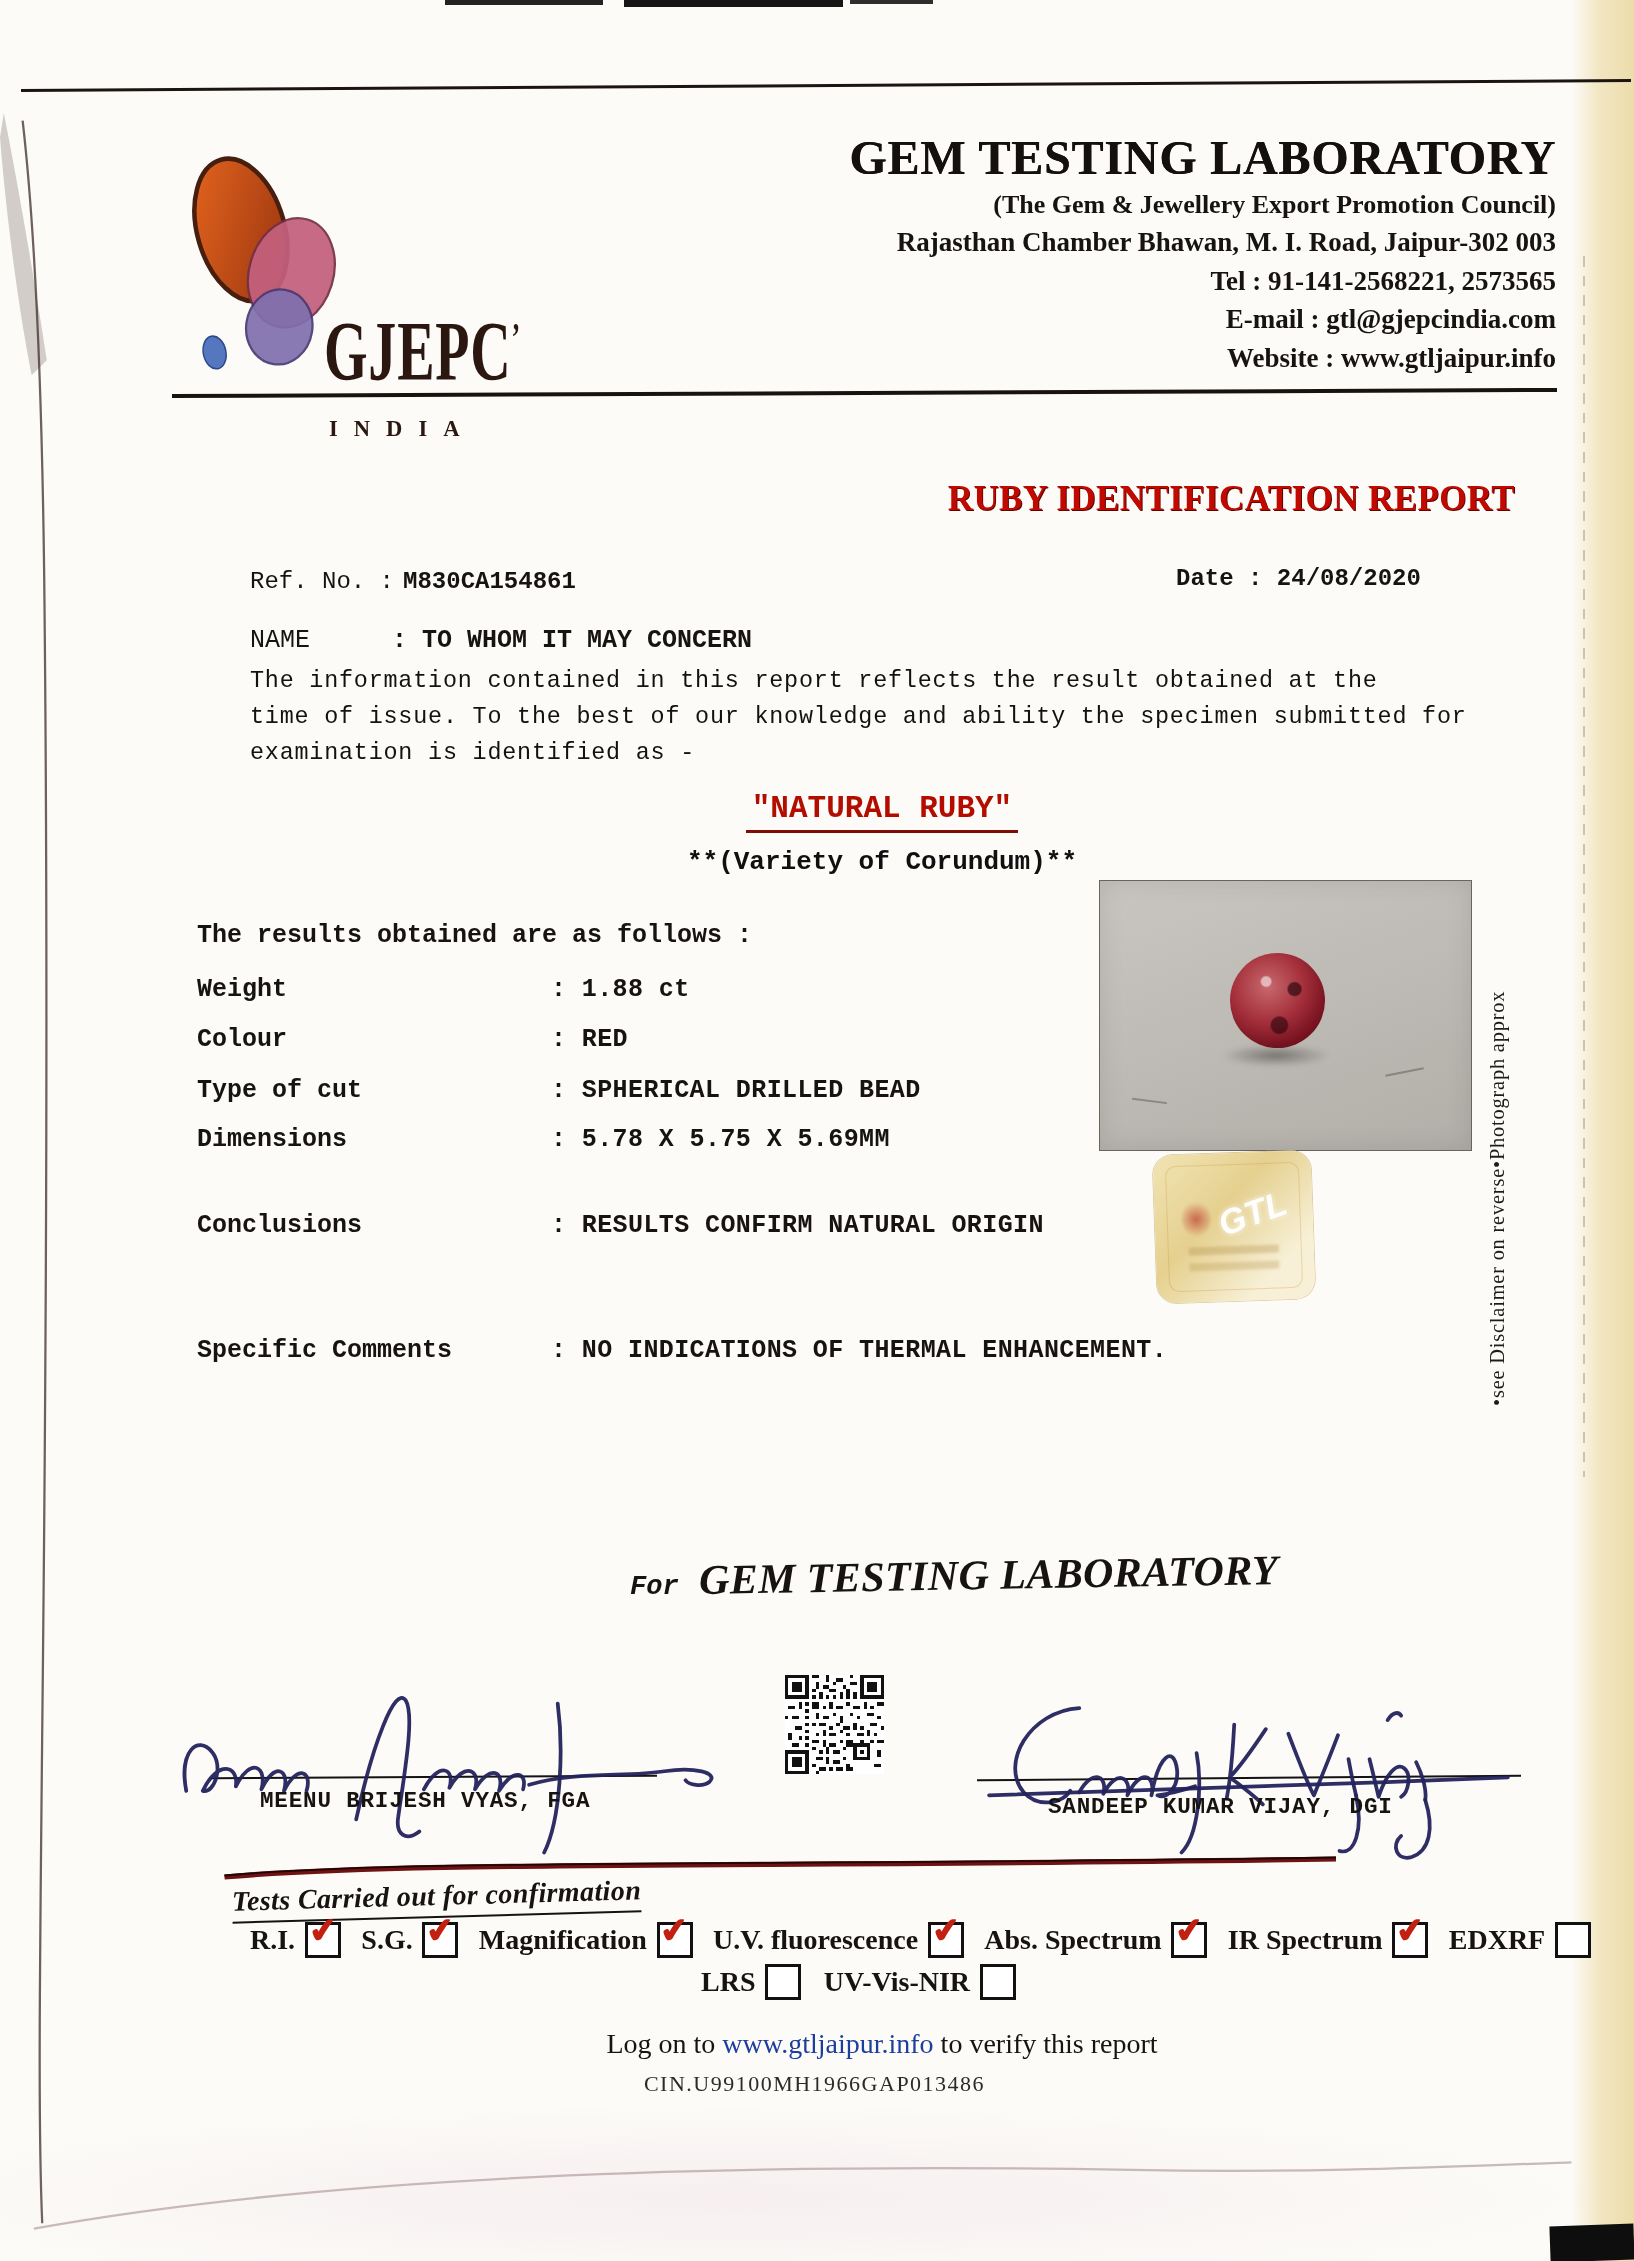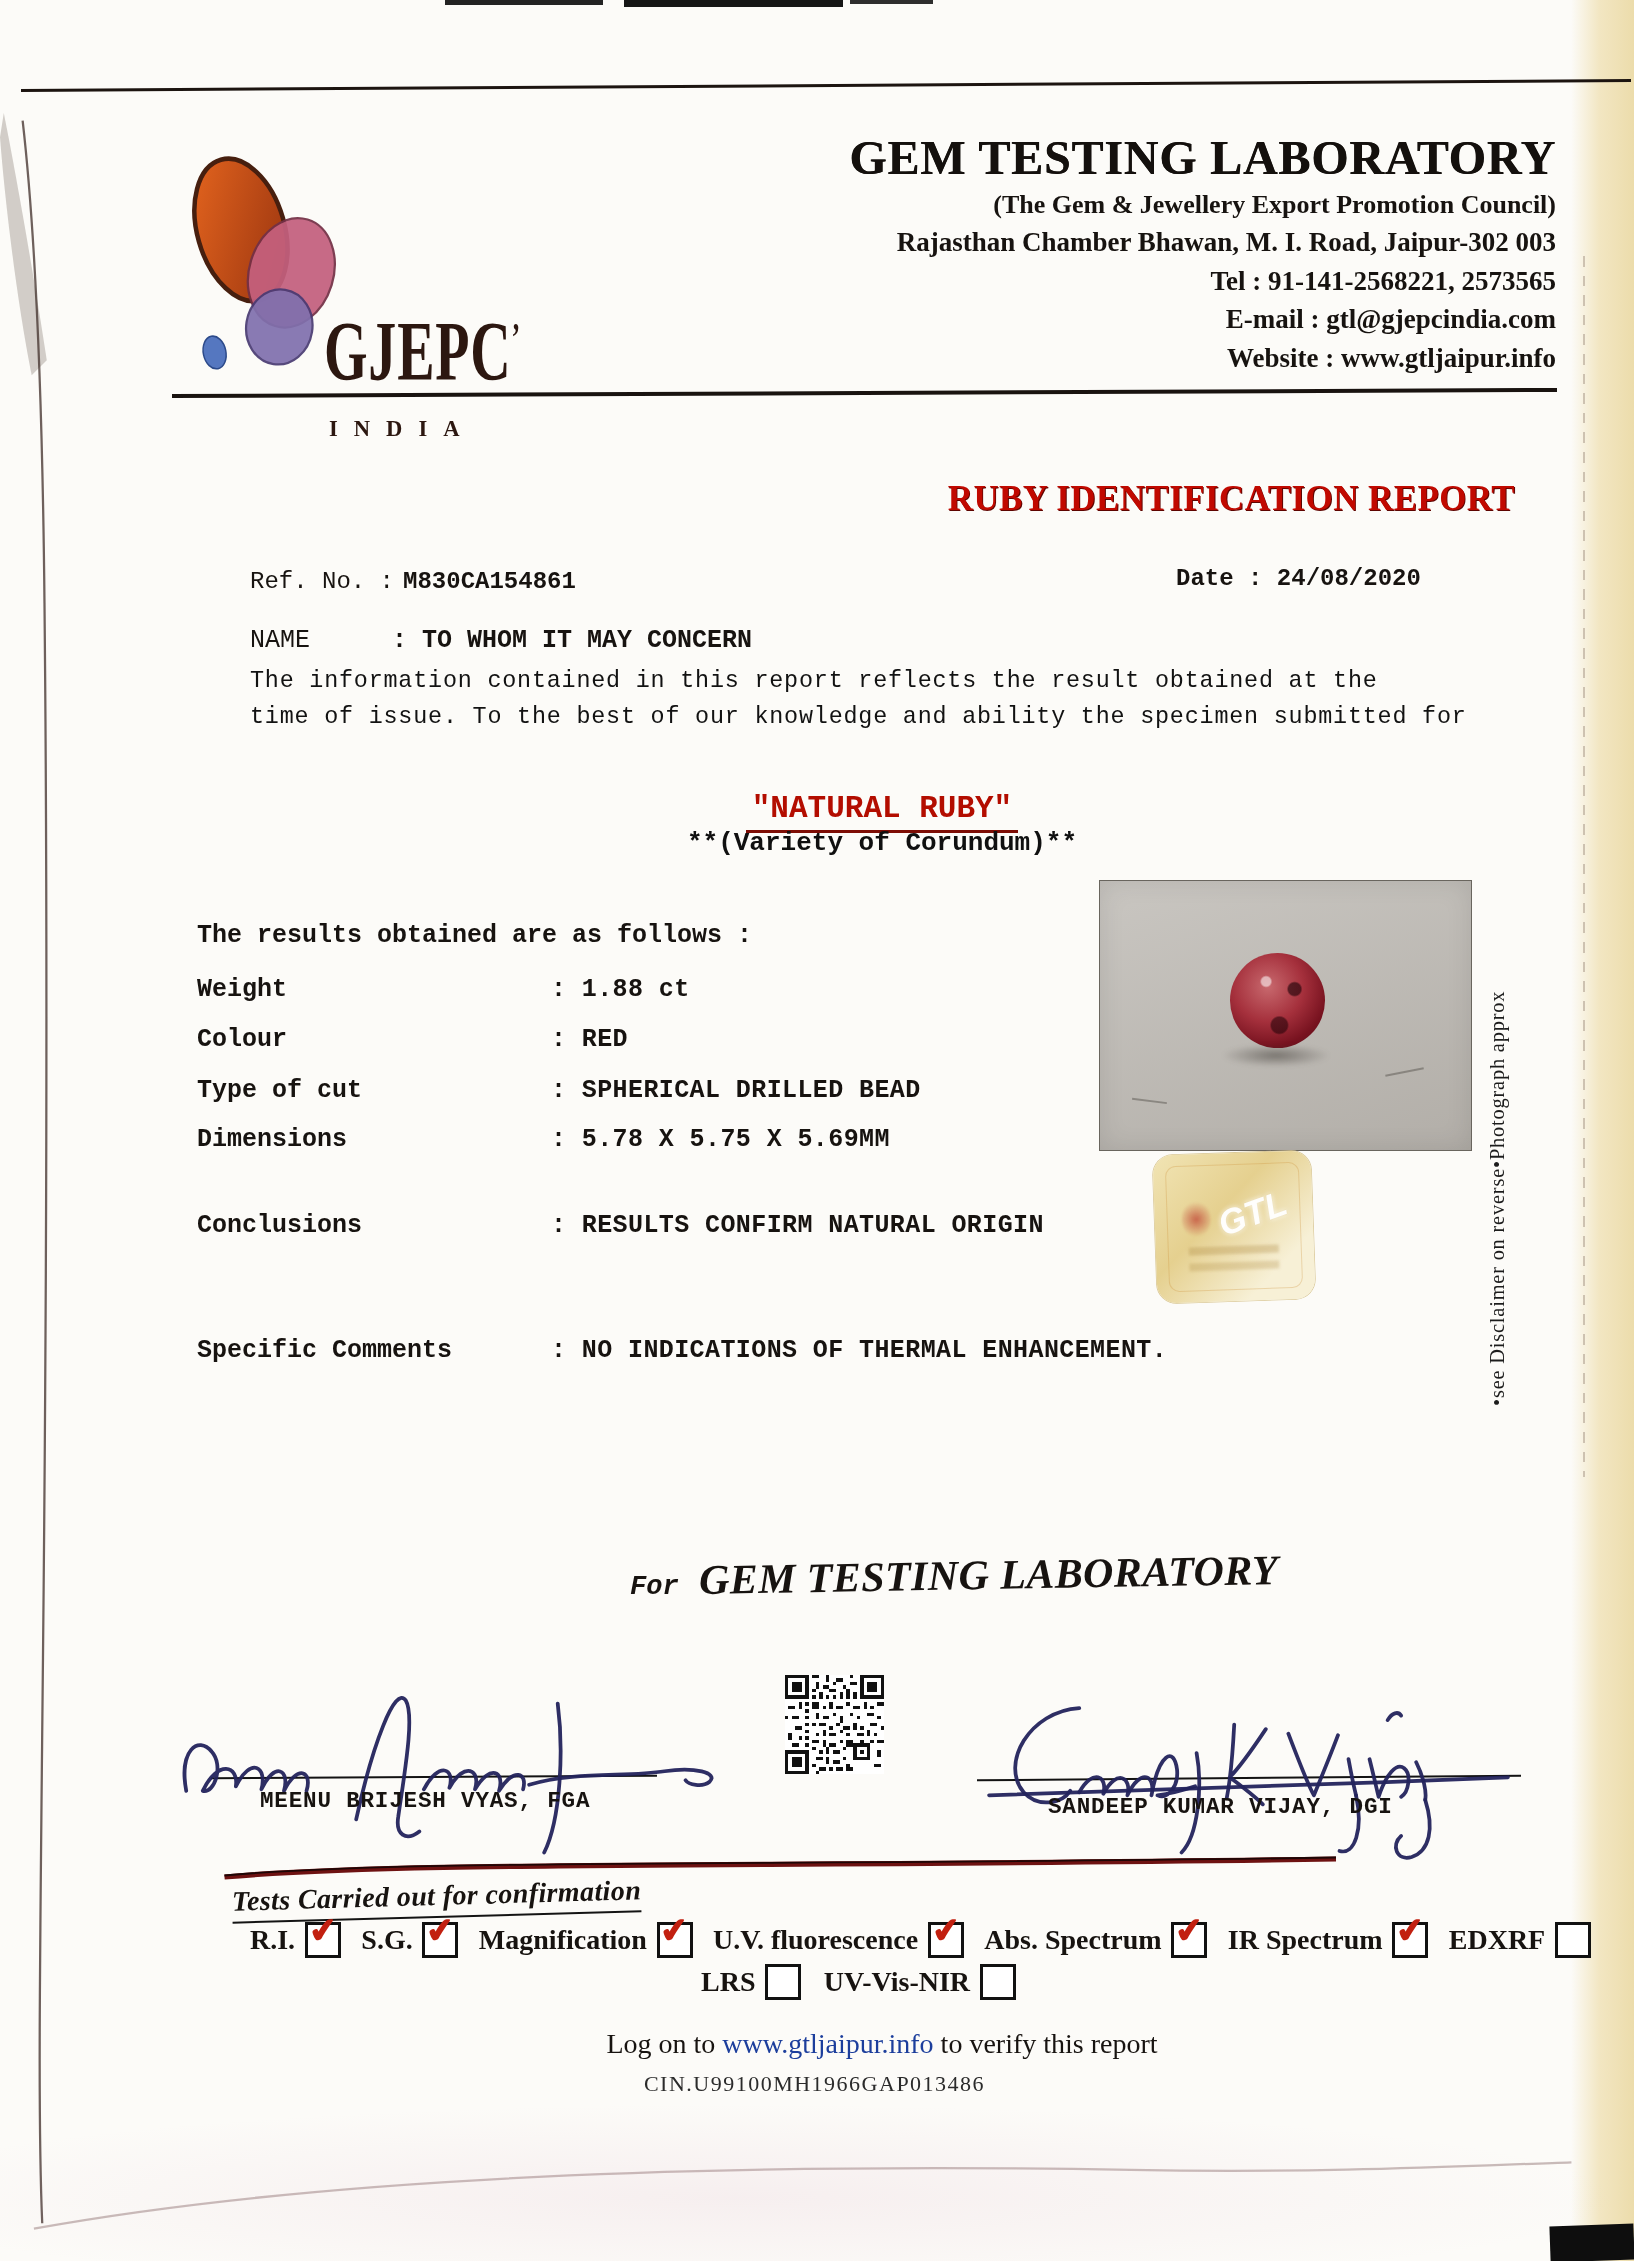--- a/index.html
+++ b/index.html
@@ -35,21 +35,21 @@
   .title{left:249px;top:479px;width:1266px;text-align:right;font-size:35px;font-weight:bold;
       color:#c10900;letter-spacing:0.4px;text-shadow:0.9px 0.9px 0 #5e0400;}
   .refrow{left:250px;top:568px;font-size:24px;}
   .refval{font-weight:bold;margin-left:9px;}
   .daterow{left:1176px;top:565px;font-size:24px;font-weight:bold;}
   .namerow{left:250px;top:626px;font-size:25px;}
   .nameval{font-weight:bold;position:absolute;left:142px;top:0;width:678px;}
   .para{left:250px;width:1281px;font-size:23.4px;letter-spacing:0.8px;color:#121212;}
   .idline{left:249px;top:791px;width:1266px;text-align:center;font-size:31px;font-weight:bold;color:#b30d00;}
   .idline span{display:inline-block;border-bottom:3.8px solid #7e0d05;padding:0 6px 3.8px;}
-  .variety{left:249px;top:828px;width:1266px;text-align:center;font-size:26px;font-weight:bold;color:#101010;}
+  .variety{left:249px;top:847px;width:1266px;text-align:center;font-size:26px;font-weight:bold;color:#101010;}
   
   .res-head{left:197px;top:921px;font-size:25px;font-weight:600;}
   .rrow{left:197px;width:1131px;font-size:25px;}
   .rlabel{display:inline-block;width:354px;font-weight:600;}
   .rvalue{font-weight:bold;letter-spacing:0.4px;}
   .watermark{left:330px;top:1149px;font-family:"Liberation Sans",sans-serif;font-size:92px;font-weight:bold;
       letter-spacing:3.8px;color:#cacaca;z-index:1;}
   .content-z{z-index:2;}
   
   .photo{left:1099px;top:880px;width:371px;height:269px;border:1.5px solid #69655e;
@@ -155,20 +155,21 @@
     <span>Date :</span>
     <span>24/08/2020</span>
   </div>
   <div class="abs namerow mono content-z">
     <span>NAME</span>
     <span class="nameval">: TO WHOM IT MAY CONCERN</span>
   </div>
 
   <div class="abs para mono content-z" style="top:668px;">The information contained in this report reflects the result obtained at the</div>
   <div class="abs para mono content-z" style="top:704px;">time of issue. To the best of our knowledge and ability the specimen submitted for</div>
+  <div class="abs para mono content-z" style="top:740px;">examination is identified as -</div>
 
   <div class="abs idline mono content-z">
     <span>"NATURAL RUBY"</span>
   </div>
   <div class="abs variety mono content-z">**(Variety of Corundum)**</div>
 
   <div class="abs res-head mono content-z">The results obtained are as follows :</div>
 
   <div class="abs rrow mono content-z" style="top:975px;">
     <span class="rlabel">Weight</span><span class="rvalue">: 1.88  ct</span>

